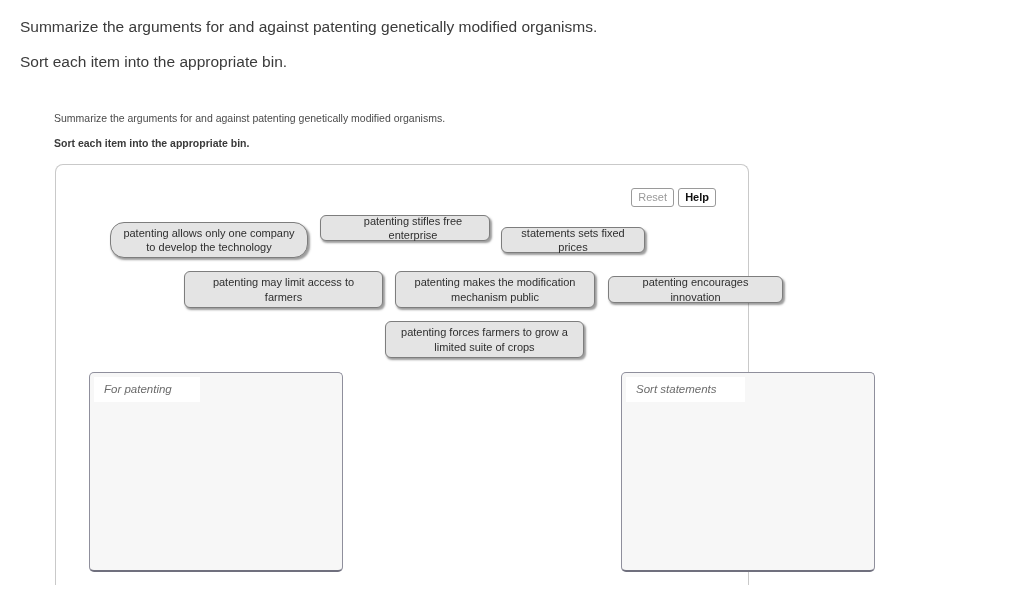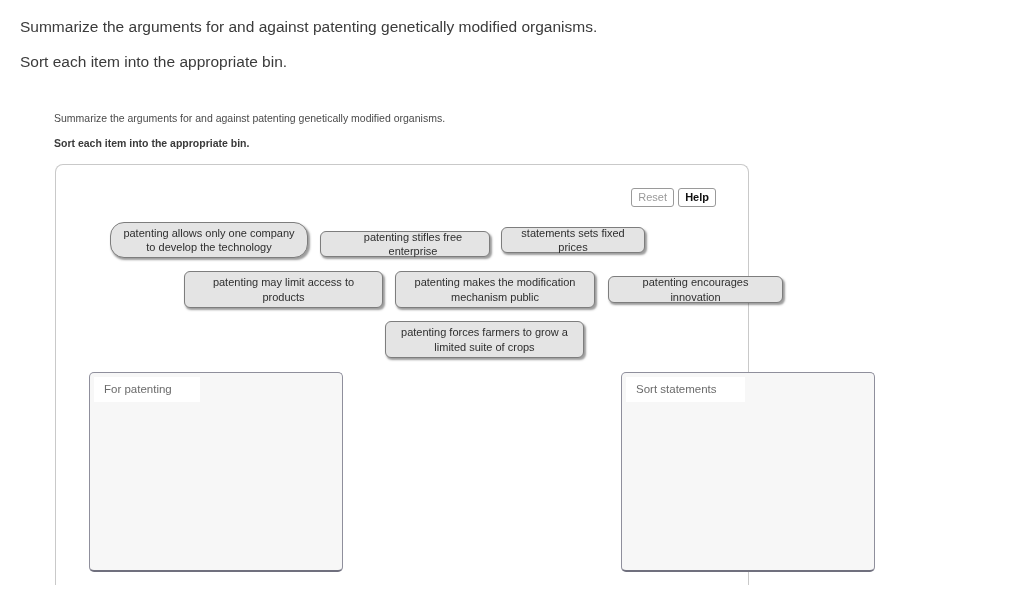--- a/index.html
+++ b/index.html
@@ -40,21 +40,21 @@
     display: flex; align-items: center; justify-content: center; text-align: center;
     background: #e4e4e4;
     border: 1px solid #7d7d7d;
     border-radius: 6px;
     box-shadow: 1.5px 2px 2px rgba(60,60,60,0.5);
     font-size: 11px; line-height: 1.3; color: #2e2e2e;
     padding: 2px 8px;
     cursor: grab;
   }
   .chip1 { left: 50px;  top: 53px;  width: 198px; height: 36px; border-radius: 14px; }
-  .chip2 { left: 260px; top: 62px;  width: 170px; height: 26px; padding-left: 24px; }
+  .chip2 { left: 260px; top: 46px;  width: 170px; height: 26px; padding-left: 24px; }
   .chip3 { left: 441px; top: 58px;  width: 144px; height: 26px; }
   .chip4 { left: 596px; top: 53px;  width: 198px; height: 36px; }
   .chip5 { left: 124px; top: 102px; width: 199px; height: 37px; }
   .chip6 { left: 335px; top: 102px; width: 200px; height: 37px; }
   .chip7 { left: 548px; top: 107px; width: 175px; height: 27px; }
   .chip8 { left: 325px; top: 152px; width: 199px; height: 37px; }
 
   
   .bin {
     position: absolute; top: 203px; width: 254px; height: 200px;
@@ -66,20 +66,21 @@
   }
   .bin1 { left: 29px; }
   .bin2 { left: 295px; }
   .bin3 { left: 561px; }
   .bin-label {
     display: inline-block;
     background: #ffffff;
     color: #6b6b6b;
     font-size: 11.5px;
     padding: 6px 28px 7px 10px;
+    font-style: italic;
   }
 
   
   .cutoff { position: absolute; top: 591px; height: 3px; background: #8d8d8d; opacity: 0.55; }
 </style>
 </head>
 <body>
 
 <div class="page-instr1">Summarize the arguments for and against patenting genetically modified organisms.</div>
 <div class="page-instr2">Sort each item into the appropriate bin.</div>
@@ -88,21 +89,21 @@
 <div class="act-instr2">Sort each item into the appropriate bin.</div>
 
 <div class="panel">
 
   <button class="tool-btn btn-reset">Reset</button>
   <button class="tool-btn btn-help">Help</button>
 
   <div class="chip chip1">patenting allows only one company to develop the technology</div>
   <div class="chip chip2">patenting stifles free enterprise</div>
   <div class="chip chip3">statements sets fixed prices</div>
-  <div class="chip chip5">patenting may limit access to products</div>
+  <div class="chip chip5">patenting may limit access to farmers</div>
   <div class="chip chip6">patenting makes the modification mechanism public</div>
   <div class="chip chip8">patenting forces farmers to grow a limited suite of crops</div>
   <div class="chip chip7">patenting encourages innovation</div>
 
   <div class="bin bin1">
     <span class="bin-label">For patenting</span>
   </div>
   <div class="bin bin3">
     <span class="bin-label">Sort statements</span>
   </div>

